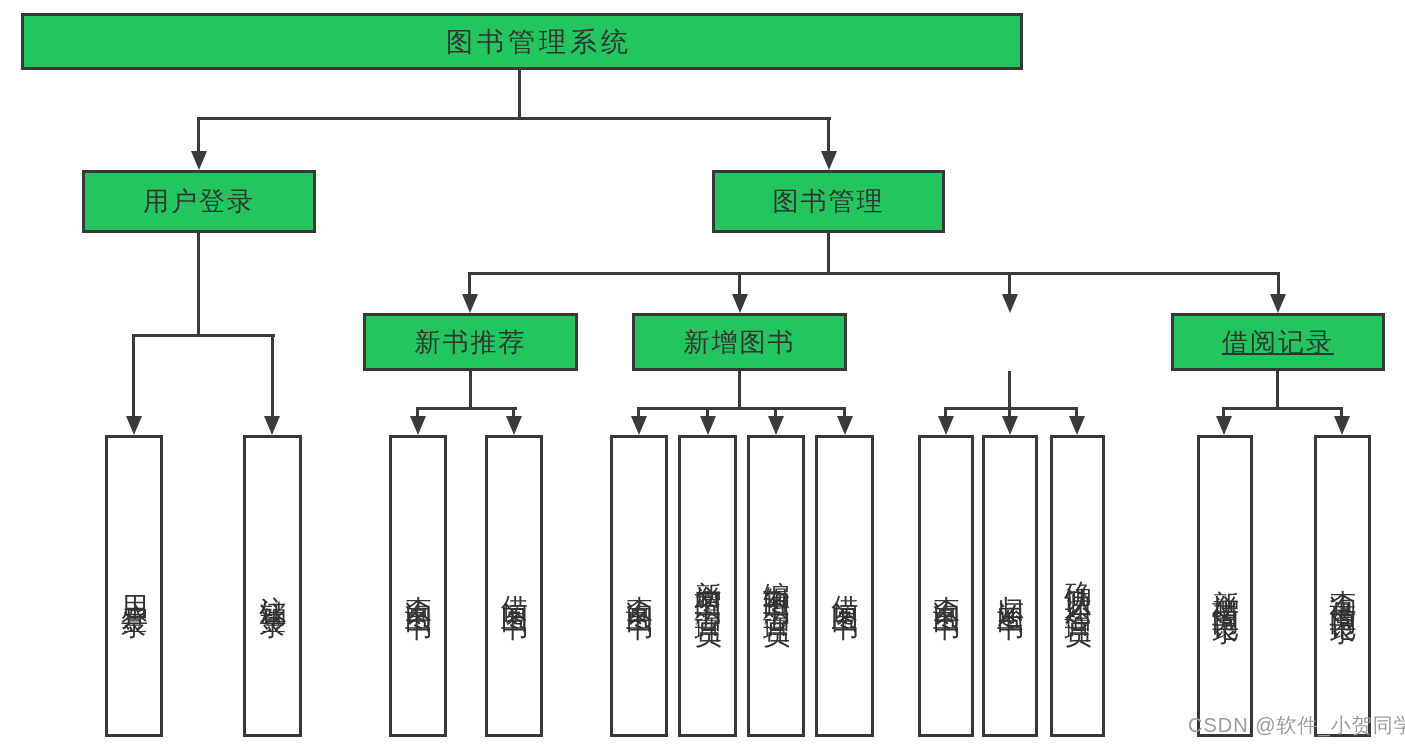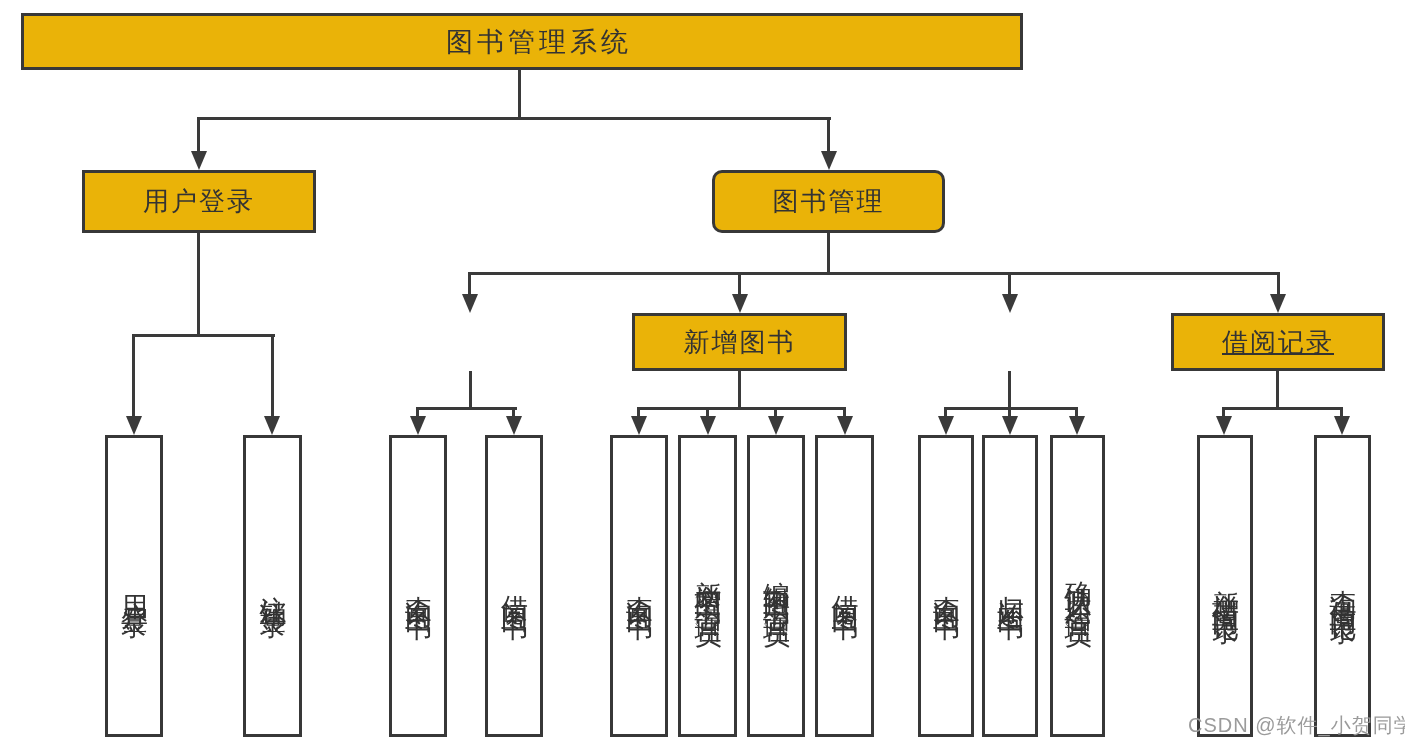--- a/index.html
+++ b/index.html
@@ -8,21 +8,21 @@
     width:1405px;height:747px;
     background:#ffffff;
     font-family:"Liberation Sans", sans-serif;
     color:#333333;
     overflow:hidden;
   }
   .hbox{
     position:absolute;
     box-sizing:border-box;
     border:3px solid #383838;
-    background:#eab308;
+    background:#22c55e;
     display:flex;align-items:center;justify-content:center;
     font-size:26px;
     color:#333333;
     letter-spacing:2px;
     white-space:nowrap;
   }
   .root{font-size:27px;letter-spacing:4px;padding-left:34px;}
   .vbox{
     position:absolute;
     box-sizing:border-box;
@@ -58,22 +58,23 @@
   }
 </style>
 </head>
 <body>
 
 <div id="canvas">
 
   <div class="hbox root" style="left:21px;top:13px;width:1002px;height:57px;">图书管理系统</div>
 
   <div class="hbox" style="left:82px;top:170px;width:234px;height:63px;">用户登录</div>
-  <div class="hbox" style="left:712px;top:170px;width:233px;height:63px;border-radius:10px;">图书管理</div>
+  <div class="hbox" style="left:712px;top:170px;width:233px;height:63px;">图书管理</div>
 
+  <div class="hbox" style="left:363px;top:313px;width:215px;height:58px;">新书推荐</div>
   <div class="hbox" style="left:632px;top:313px;width:215px;height:58px;">新增图书</div>
   <div class="hbox" style="left:1171px;top:313px;width:214px;height:58px;text-decoration:underline;">借阅记录</div>
 
   <div class="vbox" style="left:105px;width:58px;">
     <span class="vtext">用户登录</span>
   </div>
   <div class="vbox" style="left:243px;width:59px;">
     <span class="vtext">注销登录</span>
   </div>
   <div class="vbox" style="left:389px;width:58px;">

